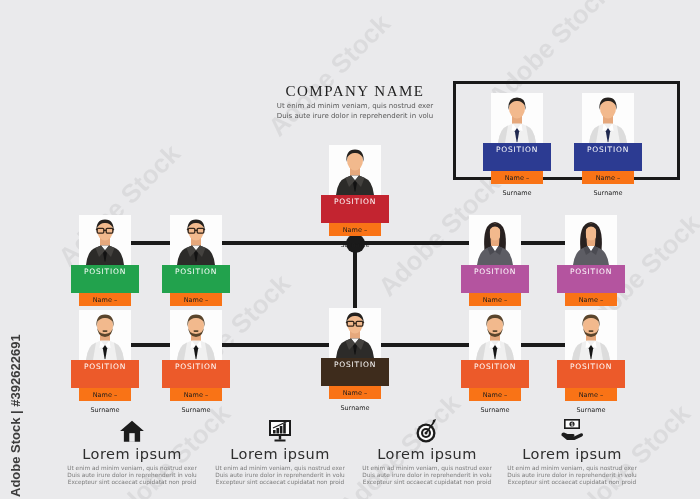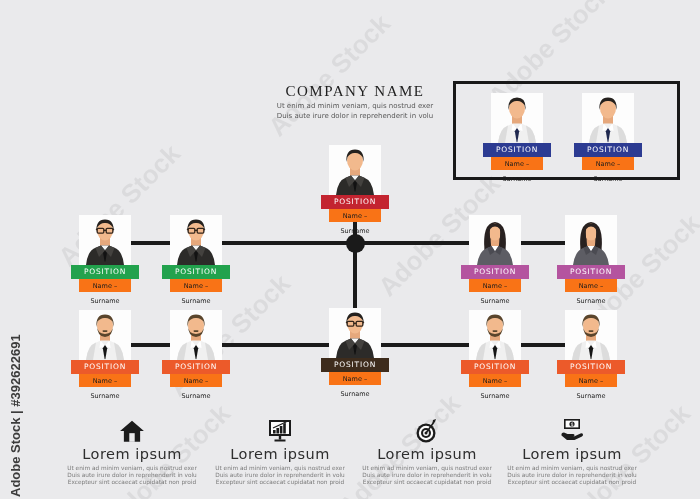--- a/index.html
+++ b/index.html
@@ -31,21 +31,21 @@
            font-size:7px;line-height:9.5px;color:#5a5a5a;}
 
   
   .hline,.vline{position:absolute;background:#1a1a1a;z-index:1;}
   .node{position:absolute;width:19px;height:19px;border-radius:50%;background:#1a1a1a;z-index:1;}
 
   
   .card{position:absolute;width:68px;z-index:2;text-align:center;}
   .photo{width:52px;height:50px;margin:0 auto;background:#fdfdfd;}
   .photo svg{display:block;width:52px;height:50px;}
-  .banner{width:68px;height:14px;line-height:14px;color:#fff;font-size:7.5px;letter-spacing:.8px;}
+  .banner{width:68px;height:28px;line-height:14px;color:#fff;font-size:7.5px;letter-spacing:.8px;}
   .nameplate{width:52px;height:13px;line-height:15px;margin:0 auto;background:#f97316;
              font-size:6.5px;font-weight:normal;color:#1d1d1d;}
 
   
   .group-box{position:absolute;left:453px;top:81px;width:221px;height:93px;border:3px solid #191919;z-index:2;}
   .group-box .card{z-index:3;}
 
   
   .feature{position:absolute;top:418px;width:140px;text-align:center;}
   .feature .icon{width:26px;height:26px;margin:0 auto;}

